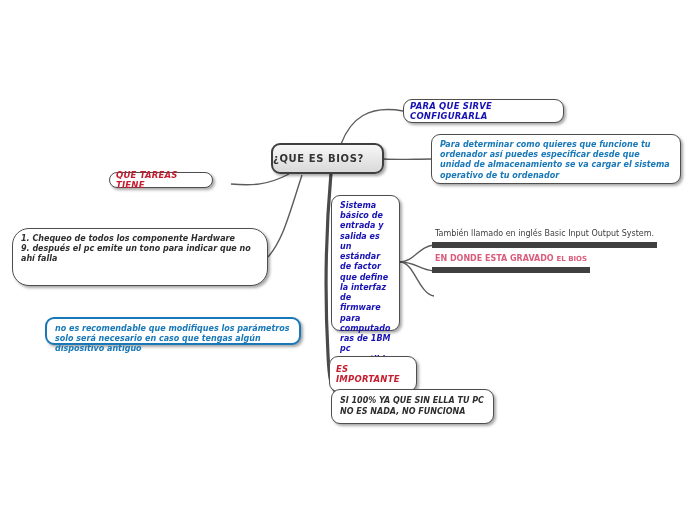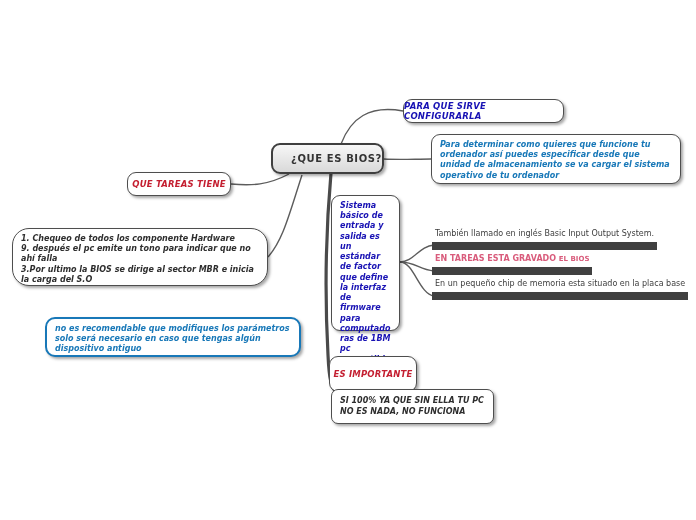--- a/index.html
+++ b/index.html
@@ -28,31 +28,31 @@
     z-index: 1;
     display: flex;
     align-items: center;
     font-style: italic;
     font-weight: bold;
   }
   .node.center-node {
     background: linear-gradient(#f7f7f7, #d9d9d9);
     border-width: 2px;
     border-color: #3f3f3f;
-    justify-content: flex-end;
+    justify-content: flex-start;
     font-style: normal;
     font-size: 10px;
     letter-spacing: 0.6px;
     color: #333333;
   }
   .node.title-node {
     justify-content: center;
     font-size: 8.5px;
     letter-spacing: 0.2px;
-    padding: 0 0;
+    padding: 0 6px;
   }
   .node.para-node {
     align-items: flex-start;
     font-size: 8px;
     line-height: 1.28;
     padding: 5px 8px;
   }
   .navy   { color: var(--navy, #1812b4); }
   .teal   { color: var(--tealBlue, #1878b8); }
   .redtxt { color: var(--red, #c41e30); }
@@ -60,21 +60,21 @@
   .blue-border { border: 2px solid var(--tealBlue, #1878b8); }
   .wrapbreak { overflow-wrap: break-word; word-wrap: break-word; }
   .uline {
     position: absolute;
     z-index: 1;
     font-size: 8px;
     font-style: normal;
     font-weight: normal;
     color: #3d3d3d;
     padding: 0 3px 4px 3px;
-    border-bottom: 8px solid #404040;
+    border-bottom: 6px solid #404040;
     white-space: nowrap;
   }
   .uline.pink {
     color: var(--pink, #d95c7c);
     font-weight: bold;
   }
   .uline .small-part { font-size: 7px; margin-top: 23px; }
 </style>
 </head>
 <body>
@@ -97,53 +97,49 @@
   </div>
 
   <div class="node title-node navy" style="left:403px; top:99px; width:161px; height:24px;">
     <span>PARA QUE SIRVE CONFIGURARLA</span>
   </div>
 
   <div class="node para-node teal" style="left:431px; top:134px; width:250px; height:50px;">
     <span>Para determinar como quieres que funcione tu ordenador así puedes especificar desde que unidad de almacenamiento se va  cargar el sistema operativo de tu ordenador</span>
   </div>
 
-  <div class="node title-node redtxt" style="left:127px; top:172px; width:104px; height:24px;">
+  <div class="node title-node redtxt" style="left:109px; top:172px; width:104px; height:16px;">
     <span>QUE TAREAS TIENE</span>
   </div>
 
   <div class="node para-node darktxt" style="left:12px; top:228px; width:256px; height:58px;border-radius:17px;">
     <div>
       <div>1. Chequeo de todos los componente Hardware</div>
       <div>9. después el pc emite un tono para indicar que no ahí falla</div>
-      <div>3.Por ultimo la BIOS se dirige al sector MBR e inicia la carga del S.O</div>
     </div>
   </div>
 
-  <div class="node para-node teal blue-border" style="left:45px; top:317px; width:256px; height:40px;border-radius:10px;">
+  <div class="node para-node teal blue-border" style="left:45px; top:317px; width:256px; height:28px;">
     <span>no es recomendable que modifiques los parámetros solo será necesario en caso que tengas algún dispositivo antiguo</span>
   </div>
 
   <div class="node para-node navy wrapbreak" style="left:331px; top:195px; width:69px; height:136px;">
     <span class="wrapbreak" style="width:100%;">Sistema básico de entrada y salida es un estándar de factor que define la interfaz de firmware para computadoras de 1BM pc compatible</span>
   </div>
 
   <div class="uline" style="left:432px; top:229px;">
     <span>También llamado en inglés Basic Input Output System.</span>
   </div>
 
   <div class="uline pink" style="left:432px; top:254px;">
-    <span>EN TAREAS ESTA GRAVADO </span><span class="small-part">EL BIOS</span>
+    <span>EN DONDE ESTA GRAVADO </span><span class="small-part">EL BIOS</span>
   </div>
 
-  <div class="uline" style="left:432px; top:279px;">
-    <span>En un pequeño chip de memoria esta situado en la placa base</span>
-  </div>
 
   <div class="node title-node redtxt" style="left:329px; top:356px; width:88px; height:36px;">
     <span>ES IMPORTANTE</span>
   </div>
 
-  <div class="node para-node darktxt" style="left:331px; top:389px; width:163px; height:35px; align-items:center;border-radius:7px;">
+  <div class="node para-node darktxt" style="left:331px; top:389px; width:163px; height:35px; align-items:center;">
     <span>SI 100% YA QUE SIN ELLA TU PC NO ES NADA, NO FUNCIONA</span>
   </div>
 
 </div>
 
 </body></html>

